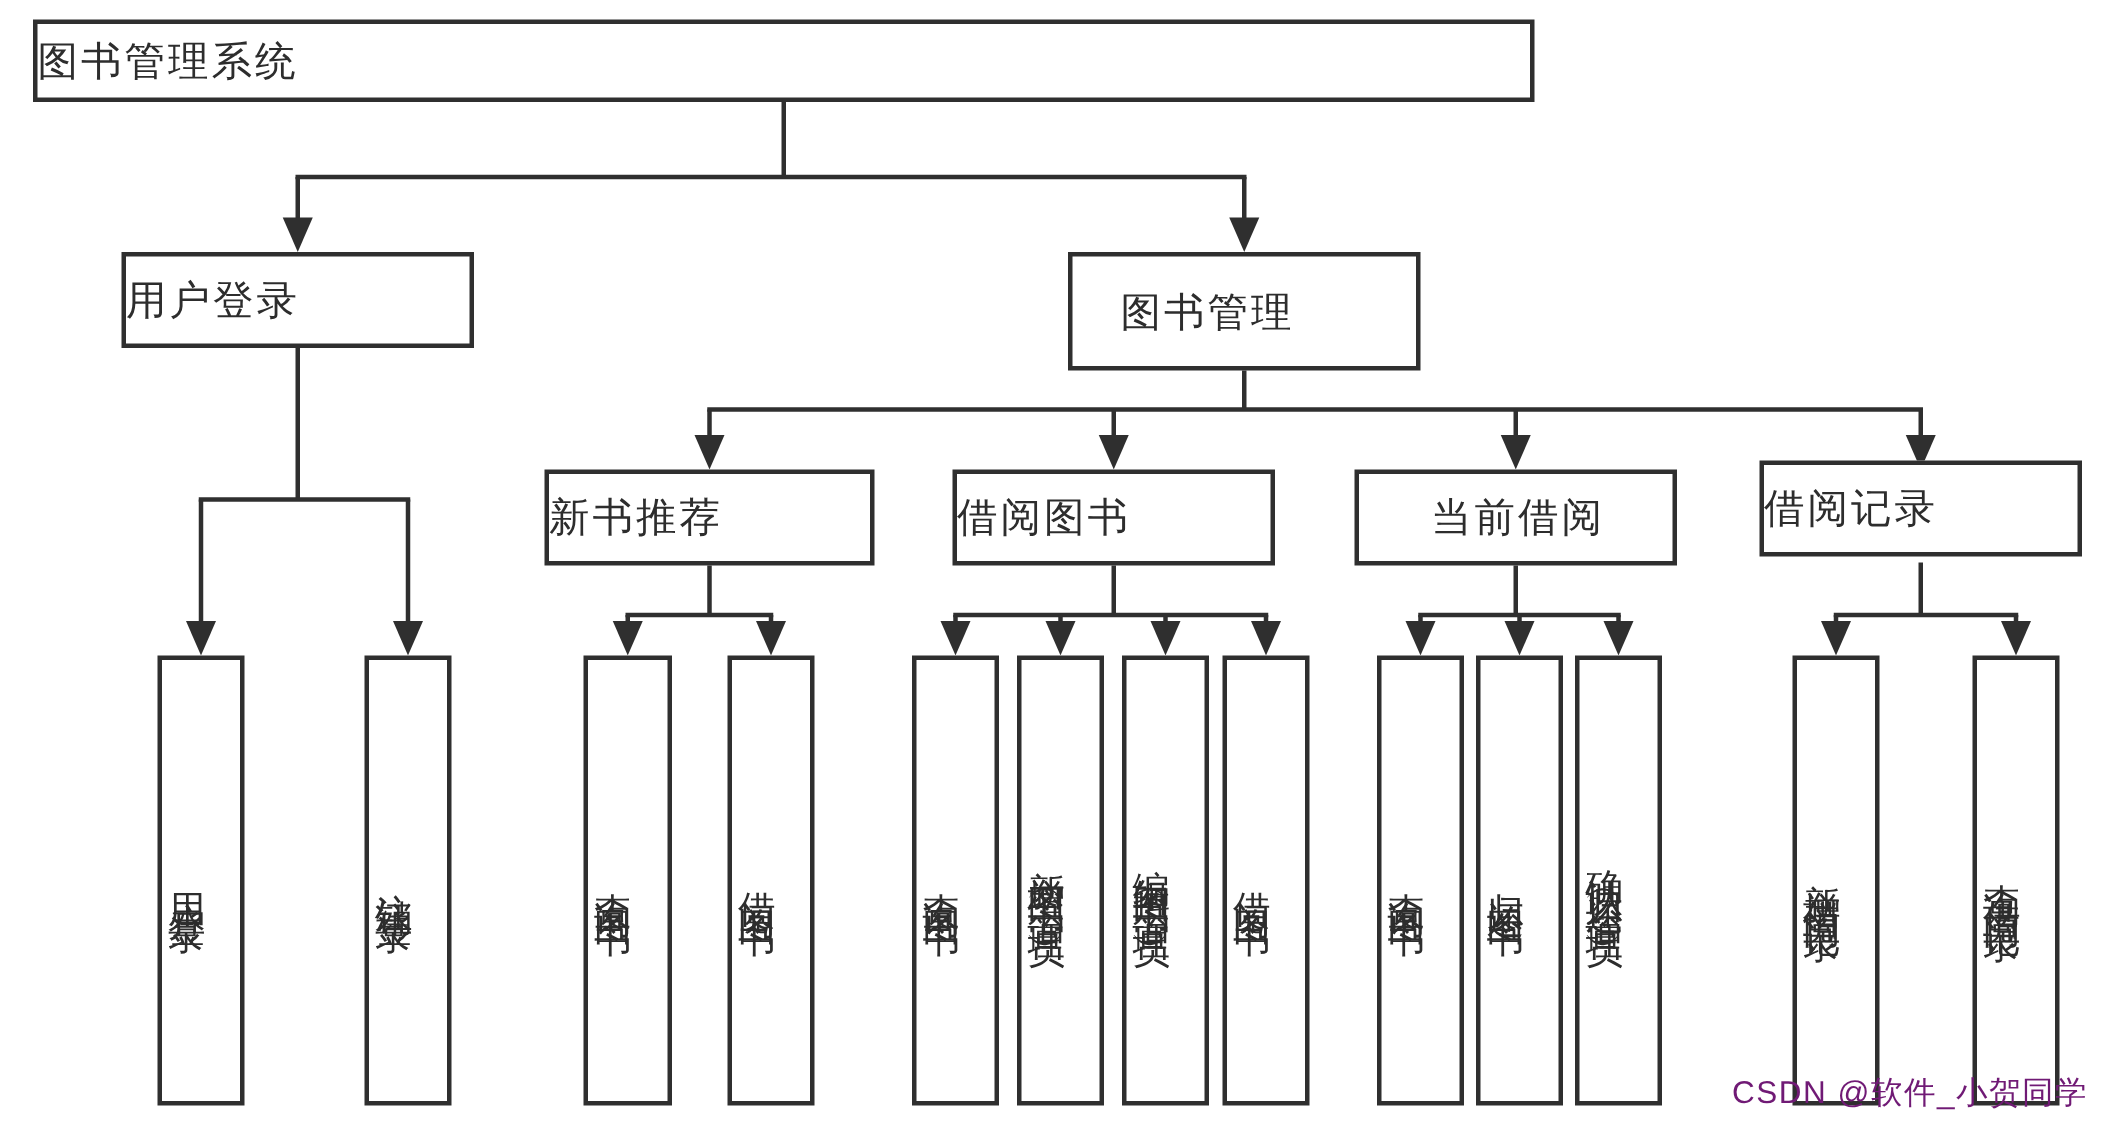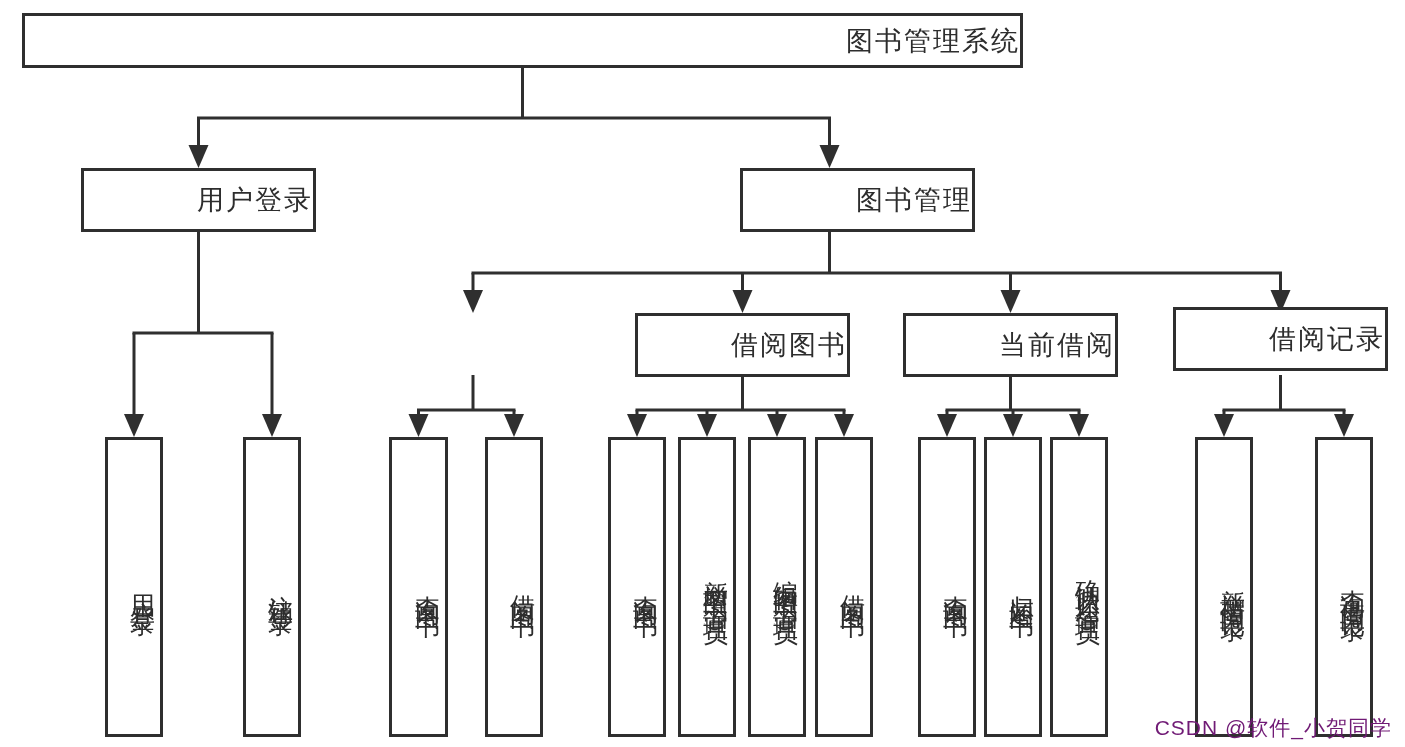--- a/index.html
+++ b/index.html
@@ -16,21 +16,21 @@
     left: 0; top: 0;
     width: 1405px; height: 747px;
   }
   .node {
     position: absolute;
     background: #ffffff;
     border: 3px solid #2f2f2f;
     box-sizing: border-box;
     display: flex;
     align-items: center;
-    justify-content: flex-end;
+    justify-content: flex-start;
   }
   .node .label {
     color: #2d2d2d;
     white-space: nowrap;
   }
   .node.h .label {
     font-size: 27px;
     letter-spacing: 2px;
   }
   .node.v .label {
@@ -106,22 +106,25 @@
       <line x1="1344" y1="410" x2="1344" y2="418" stroke="#2f2f2f" stroke-width="3"></line>
       <polygon points="1334,414 1354,414 1344,437" fill="#2f2f2f"></polygon>
     </svg>
 
   <div class="node h" style="left: 22px; top: 13px; width: 1001px; height: 55px;">
       <span class="label">图书管理系统</span>
     </div>
     <div class="node h" style="left: 81px; top: 168px; width: 235px; height: 64px;">
       <span class="label">用户登录</span>
     </div>
-    <div class="node h" style="left: 740px; top: 168px; width: 235px; height: 64px;">
+    <div class="node h" style="left: 712px; top: 168px; width: 235px; height: 79px; padding-left: 32px;">
       <span class="label">图书管理</span>
+    </div>
+    <div class="node h" style="left: 363px; top: 313px; width: 220px; height: 64px;">
+      <span class="label">新书推荐</span>
     </div>
     <div class="node h" style="left: 635px; top: 313px; width: 215px; height: 64px;">
       <span class="label">借阅图书</span>
     </div>
     <div class="node h" style="left: 903px; top: 313px; width: 215px; height: 64px; padding-left: 48px;">
       <span class="label">当前借阅</span>
     </div>
     <div class="node h" style="left: 1173px; top: 307px; width: 215px; height: 64px;">
       <span class="label">借阅记录</span>
     </div>

